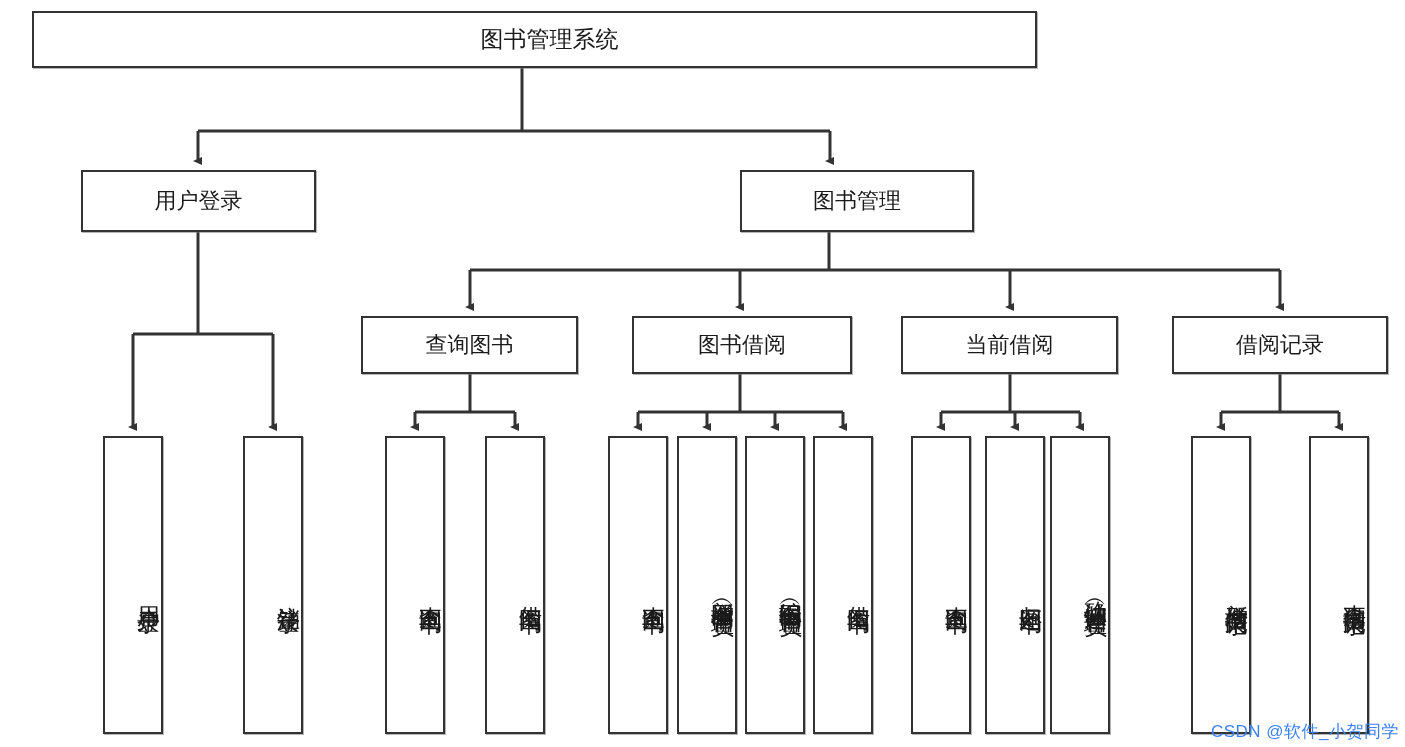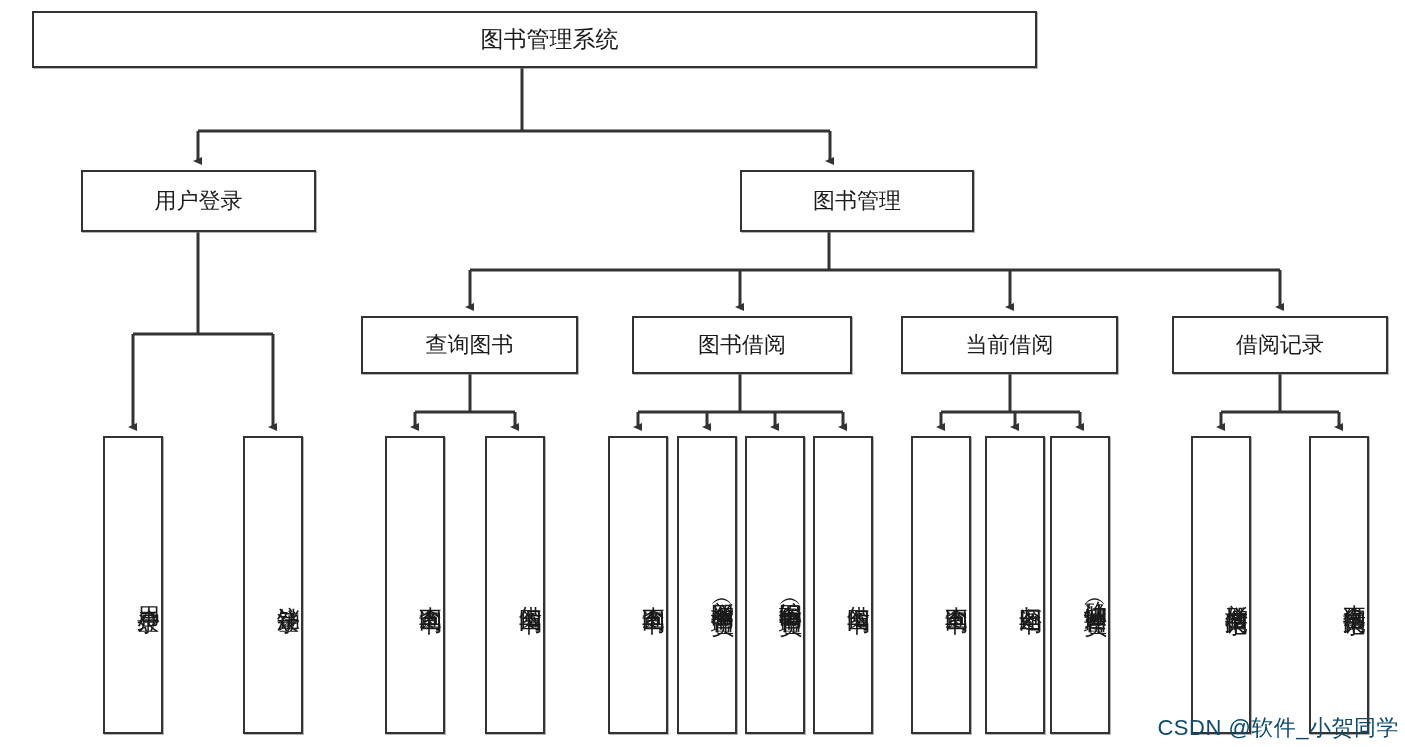--- a/index.html
+++ b/index.html
@@ -60,22 +60,22 @@
     text-orientation: upright;
     white-space: nowrap;
   }
   .lbl {
     white-space: nowrap;
   }
   .watermark {
     position: absolute;
     right: 6px;
     bottom: 4px;
-    font-size: 22px;
-    color: #0c4a6e;
+    font-size: 17px;
+    color: #3b82f6;
     letter-spacing: 0.5px;
     user-select: none;
   }
 </style>
 </head>
 <body>
 
 <div id="canvas">
 
   <svg class="edges" viewBox="0 0 1405 747" xmlns="http://www.w3.org/2000/svg">

